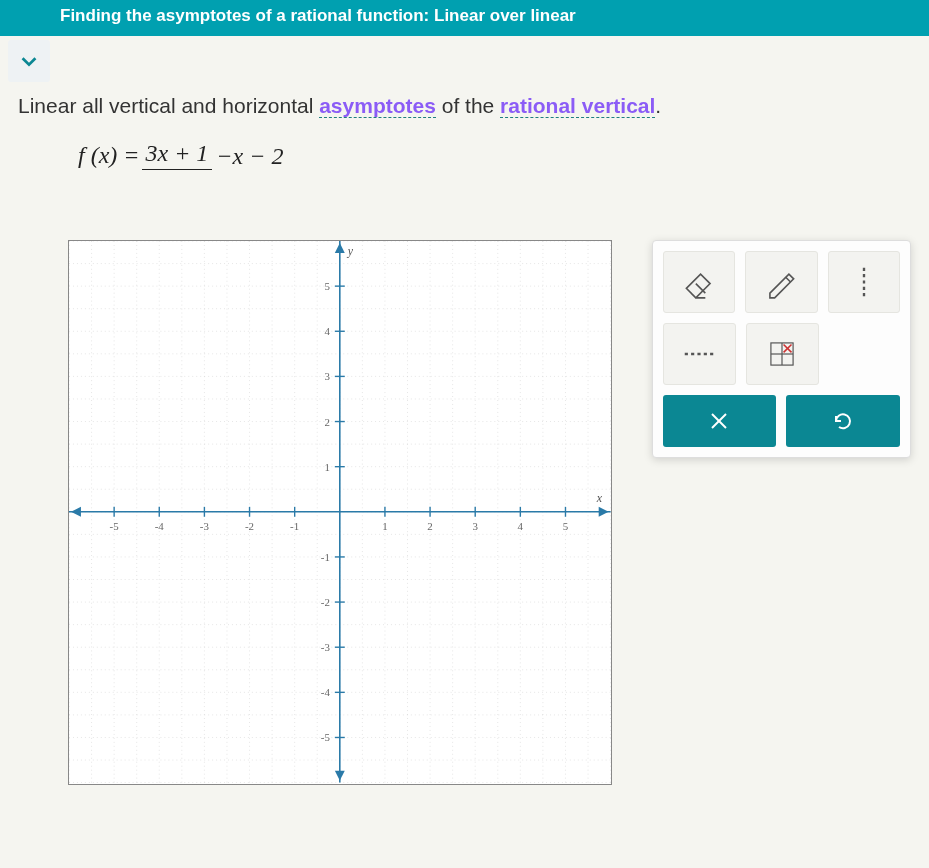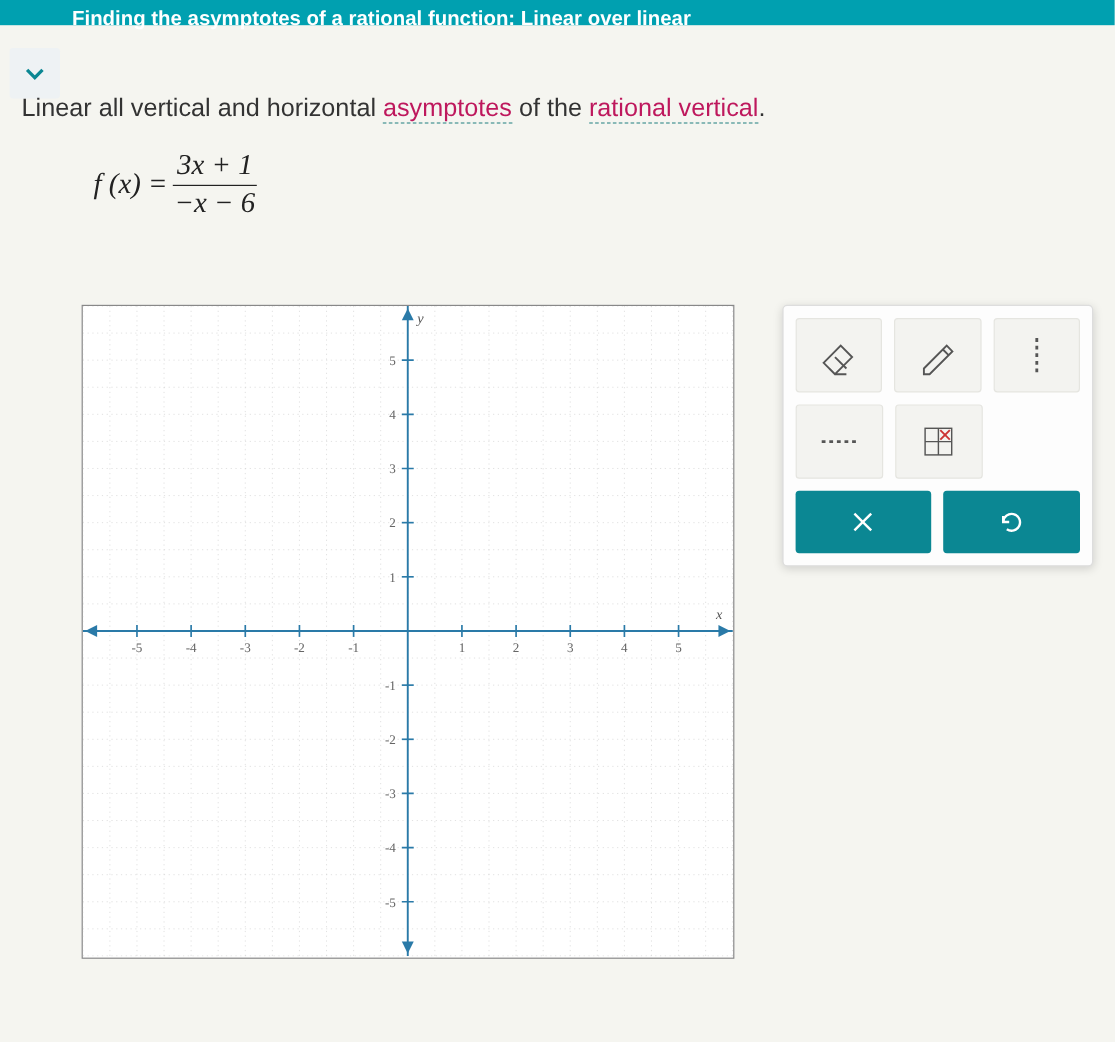--- a/index.html
+++ b/index.html
@@ -10,21 +10,21 @@
     height: 868px;
     overflow: hidden;
     position: relative;
   }
   .header-bar {
     background: #00a0b0;
     color: #fff;
     font-weight: bold;
     padding: 6px 20px 8px 60px;
     font-size: 17px;
-    height: 21px;
+    height: 36px;
     white-space: nowrap;
   }
   .chevron-box {
     position: absolute;
     top: 40px;
     left: 8px;
     width: 42px;
     height: 42px;
     background: #eef2f4;
     display: flex;
@@ -36,36 +36,36 @@
   .content {
     padding: 18px 18px 0 18px;
     position: relative;
   }
   .prompt {
     font-size: 21px;
     color: #333;
     margin: 40px 0 22px 0;
   }
   .prompt .link {
-    color: #be185d;
+    color: #8b5cf6;
     border-bottom: 1px dashed #1e7f7f;
     cursor: help;
+    font-weight: bold;
   }
   .formula {
     font-family: 'Times New Roman', serif;
     font-size: 24px;
     margin-left: 60px;
     display: flex;
     align-items: center;
     gap: 2px;
     color: #222;
   }
   .frac {
     display: inline-flex;
-    flex-direction: column;
     align-items: center;
     vertical-align: middle;
   }
   .frac .num { border-bottom: 1.5px solid #222; padding: 0 4px 2px 4px; }
   .frac .den { padding: 2px 4px 0 4px; }
   .lower {
     display: flex;
     align-items: flex-start;
     margin-top: 70px;
     gap: 40px;
@@ -138,21 +138,21 @@
 
 <div class="content">
   <p class="prompt">
     <span>Linear all vertical and horizontal </span><span class="link">asymptotes</span><span> of the </span><span class="link">rational vertical</span><span>.</span>
   </p>
 
   <div class="formula">
     <span style="font-style:italic">f (x) =</span>
     <span class="frac">
       <span class="num" style="font-style:italic">3x + 1</span>
-      <span class="den" style="font-style:italic">−x − 6</span>
+      <span class="den" style="font-style:italic">−x − 2</span>
     </span>
   </div>
 
   <div class="lower">
     <div class="graph-box">
       <svg class="grid-svg" viewBox="0 0 545 545">
           <line x1="0" y1="0" x2="0" y2="545" stroke="#ccc" stroke-width="0.5" stroke-dasharray="1 3"></line>
           <line x1="0" y1="0" x2="545" y2="0" stroke="#ccc" stroke-width="0.5" stroke-dasharray="1 3"></line>
           <line x1="22.708333333333343" y1="0" x2="22.708333333333343" y2="545" stroke="#ccc" stroke-width="0.5" stroke-dasharray="1 3"></line>
           <line x1="0" y1="22.708333333333343" x2="545" y2="22.708333333333343" stroke="#ccc" stroke-width="0.5" stroke-dasharray="1 3"></line>

